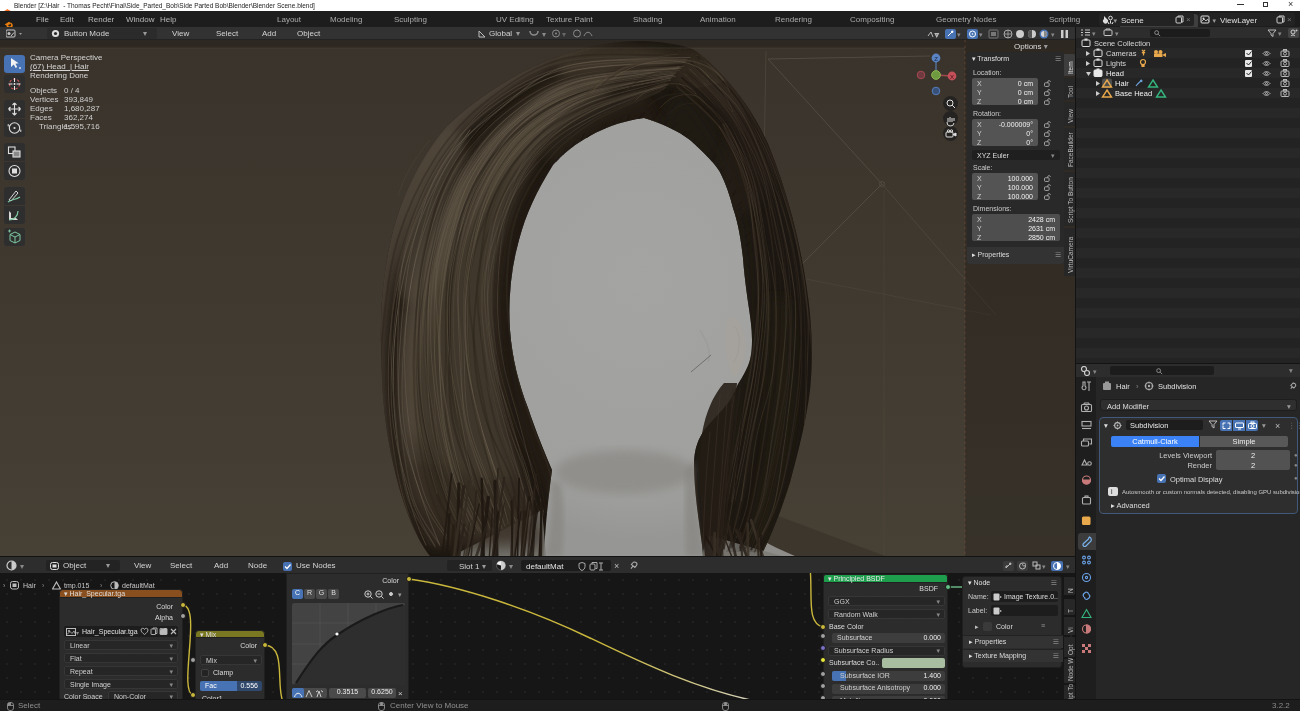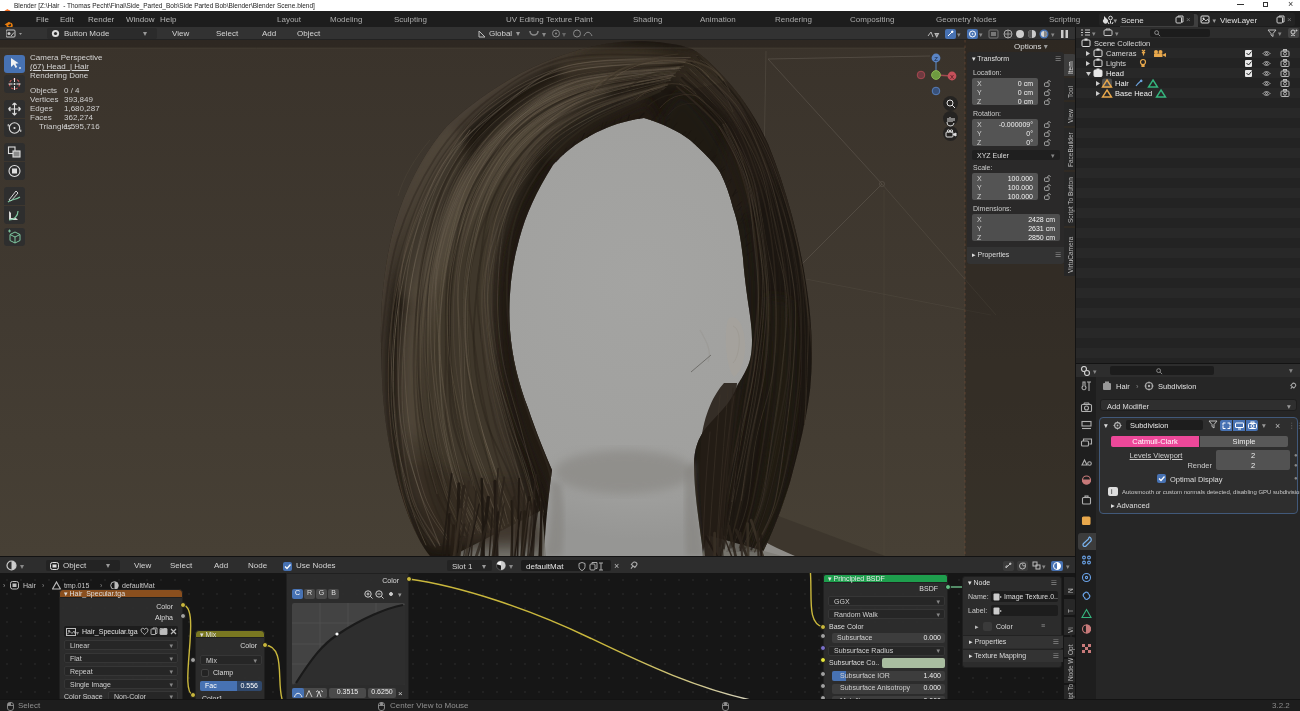--- a/index.html
+++ b/index.html
@@ -36,21 +36,21 @@
       </svg>
     </div>
     <div class="txt" style="position:absolute;left:36px;top:4px;color:#b8b8b8;">File</div>
     <div class="txt" style="position:absolute;left:60px;top:4px;color:#b8b8b8;">Edit</div>
     <div class="txt" style="position:absolute;left:88px;top:4px;color:#b8b8b8;">Render</div>
     <div class="txt" style="position:absolute;left:126px;top:4px;color:#b8b8b8;">Window</div>
     <div class="txt" style="position:absolute;left:160px;top:4px;color:#b8b8b8;">Help</div>
     <div class="txt" style="position:absolute;left:277px;top:4px;color:#ababab;">Layout</div>
     <div class="txt" style="position:absolute;left:330px;top:4px;color:#ababab;">Modeling</div>
     <div class="txt" style="position:absolute;left:394px;top:4px;color:#ababab;">Sculpting</div>
-    <div class="txt" style="position:absolute;left:466px;top:4px;color:#ababab;padding-left:40px;">UV Editing</div>
+    <div class="txt" style="position:absolute;left:456px;top:4px;color:#ababab;padding-left:40px;">UV Editing</div>
     <div class="txt" style="position:absolute;left:546px;top:4px;color:#ababab;">Texture Paint</div>
     <div class="txt" style="position:absolute;left:633px;top:4px;color:#ababab;">Shading</div>
     <div class="txt" style="position:absolute;left:700px;top:4px;color:#ababab;">Animation</div>
     <div class="txt" style="position:absolute;left:775px;top:4px;color:#ababab;">Rendering</div>
     <div class="txt" style="position:absolute;left:850px;top:4px;color:#ababab;">Compositing</div>
     <div class="txt" style="position:absolute;left:936px;top:4px;color:#ababab;">Geometry Nodes</div>
     <div class="txt" style="position:absolute;left:1049px;top:4px;color:#ababab;">Scripting</div>
     <div class="abs" style="left:1120px;top:3px;width:78px;height:13px;background:#3f3f3f;border-radius:3px 3px 0 0;"></div>
     <div class="txt" style="position:absolute;left:1128px;top:4px;color:#e8e8e8;">Render / Shade</div>
     <div class="txt" style="position:absolute;left:1205px;top:4px;color:#b0b0b0;">+</div>
@@ -681,21 +681,21 @@
     <div class="abs" style="left:134px;top:4px;">View</div>
     <div class="abs" style="left:170px;top:4px;">Select</div>
     <div class="abs" style="left:214px;top:4px;">Add</div>
     <div class="abs" style="left:248px;top:4px;">Node</div>
     <div class="abs" style="left:283px;top:4.5px;width:9px;height:9px;background:#4772b3;border-radius:2px;"><svg width="9" height="9" viewBox="0 0 9 9">
           <path d="M2,4.5 l2,2 l3.5,-4" stroke="#fff" stroke-width="1.3" fill="none"></path>
         </svg></div>
     <div class="abs" style="left:296px;top:4px;">Use Nodes</div>
 
     <div class="abs" style="left:447px;top:3px;width:45px;height:11px;background:#232323;border-radius:2px;">
-        <div class="abs" style="left:5px;top:1.5px;">Slot 1</div>
+        <div class="abs" style="left:12px;top:1.5px;">Slot 1</div>
         <div class="abs" style="left:35px;top:1.5px;color:#999;">▾</div>
       </div>
     <svg class="abs" style="left:495px;top:3px;" width="24" height="11" viewBox="0 0 24 11">
       <circle cx="6" cy="5.5" r="4.5" fill="#1a1a1a" stroke="#888" stroke-width="0.5"></circle>
       <path d="M6,1 a4.5,4.5 0 0 1 0,9 Z" fill="#ccc"></path>
         <path d="M6,1 a4.5,4.5 0 0 0 -4.3,3.2 L6,5.5 Z" fill="#eee"></path>
       <text x="14" y="9" font-size="8" fill="#888">▾</text>
     </svg>
     <div class="abs" style="left:521px;top:3px;width:90px;height:11px;background:#1c1c1c;border-radius:2px;">
       <div class="abs" style="left:5px;top:1.5px;color:#e5e5e5;">defaultMat</div>
@@ -1261,23 +1261,23 @@
           <rect x="14.5" y="2" width="8" height="4.5" rx="0.5"></rect>
             <path d="M17,8 l3,0"></path>
           <rect x="27.5" y="2.5" width="8" height="5" rx="1"></rect>
             <circle cx="31.5" cy="5" r="1.5"></circle>
             <rect x="30" y="1" width="3" height="1.5"></rect>
         </g>
       </svg>
       <div class="abs" style="left:162px;top:3px;color:#999;">▾</div>
       <div class="abs" style="left:175px;top:2.5px;color:#bbb;font-size:9px;">×</div>
       <div class="abs" style="left:188px;top:3px;color:#777;">⋮⋮</div>
-      <div class="abs" style="left:11px;top:18px;width:88px;height:11px;background:#ec4899;border-radius:2px 0 0 2px;text-align:center;color:#fff;padding-top:1px;">Catmull-Clark</div>
+      <div class="abs" style="left:11px;top:18px;width:88px;height:11px;background:#3b82f6;border-radius:2px 0 0 2px;text-align:center;color:#fff;padding-top:1px;">Catmull-Clark</div>
       <div class="abs" style="left:100px;top:18px;width:88px;height:11px;background:#585858;border-radius:0 2px 2px 0;text-align:center;color:#eee;padding-top:1px;">Simple</div>
-      <div class="abs" style="left:0px;top:33px;width:112px;text-align:center;color:#ccc;text-decoration:underline;">Levels Viewport</div>
+      <div class="abs" style="left:0px;top:33px;width:112px;text-align:right;color:#ccc;">Levels Viewport</div>
       <div class="abs" style="left:116px;top:32px;width:74px;height:10px;background:#525252;border-radius:2px 2px 0 0;text-align:center;color:#f0f0f0;"><span style="position:relative;top:1px;">2</span></div>
       <div class="abs" style="left:62px;top:43px;width:50px;text-align:right;color:#ccc;">Render</div>
       <div class="abs" style="left:116px;top:42px;width:74px;height:10px;background:#525252;border-radius:0 0 2px 2px;text-align:center;color:#f0f0f0;"><span style="position:relative;top:1px;">2</span></div>
       <div class="abs" style="left:194px;top:34px;color:#888;font-size:6px;">●</div>
       <div class="abs" style="left:194px;top:44px;color:#888;font-size:6px;">●</div>
       <div class="abs" style="left:57px;top:56px;width:9px;height:9px;background:#4772b3;border-radius:2px;"><svg width="9" height="9" viewBox="0 0 9 9">
             <path d="M2,4.5 l2,2 l3.5,-4" stroke="#fff" stroke-width="1.3" fill="none"></path>
           </svg></div>
       <div class="abs" style="left:70px;top:57px;color:#ddd;">Optimal Display</div>
       <div class="abs" style="left:194px;top:57px;color:#888;font-size:6px;">●</div>

